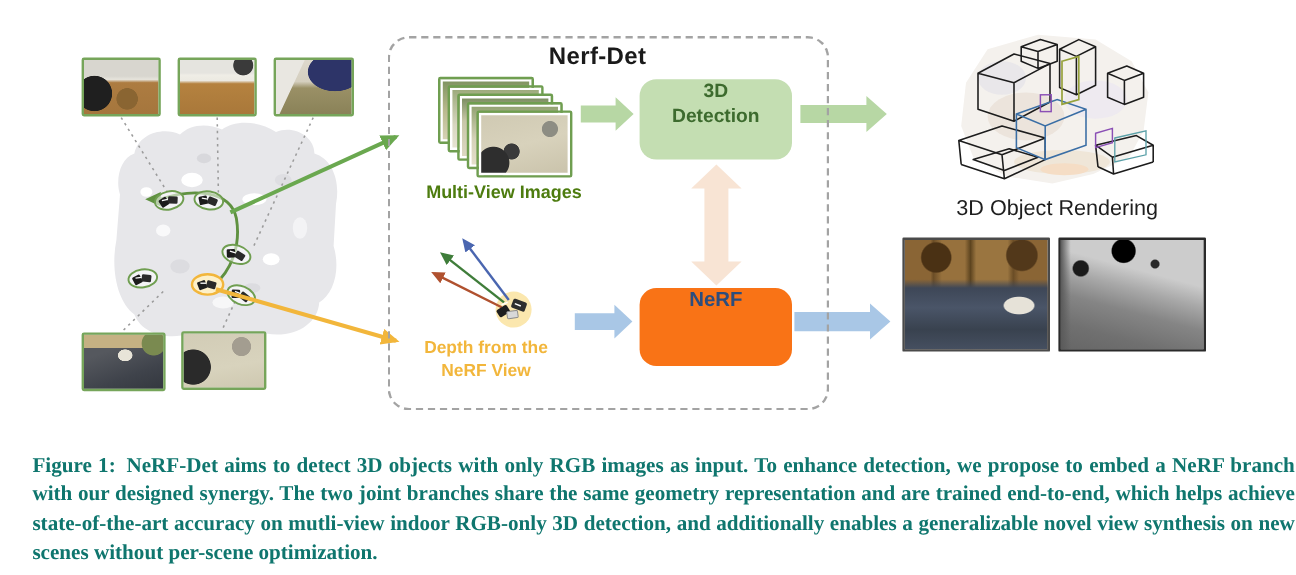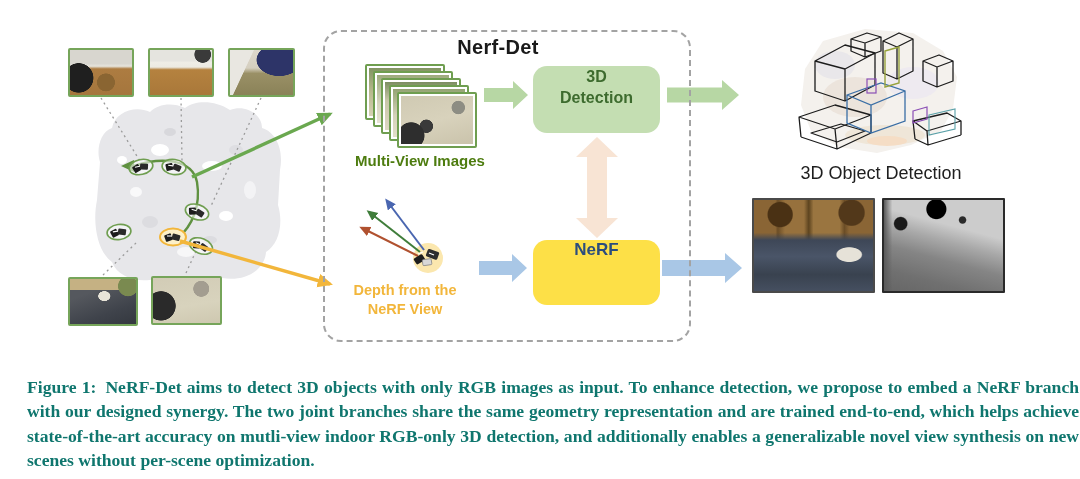--- a/index.html
+++ b/index.html
@@ -69,21 +69,21 @@
     position:absolute;left:332px;top:281px;width:146px;text-align:center;
     font-size:14.5px;font-weight:bold;color:#f2b63b;line-height:19px;
   }
   
   .module{
     position:absolute;border-radius:14px;display:flex;align-items:flex-start;justify-content:center;
     text-align:center;font-weight:bold;box-sizing:border-box;
   }
   .det-box{left:533px;top:66px;width:127px;height:67px;background:#c4deb2;color:#3d6b2e;
     font-size:16px;line-height:21px;}
-  .nerf-box{left:533px;top:240px;width:127px;height:65px;background:#fde047;color:#2c4d7d;
+  .nerf-box{left:533px;top:240px;width:127px;height:65px;background:#f97316;color:#2c4d7d;
     font-size:17px;}
   .geo-label{
     position:absolute;left:548px;top:176px;width:110px;
     font-size:19px;color:#c8825a;
   }
   
   .out-label-1{
     position:absolute;left:795px;top:163px;width:172px;text-align:center;
     font-size:18px;color:#1e1e1e;
   }
@@ -265,21 +265,21 @@
   <div class="module det-box">
     <div>
       <span>3D</span><br>
       <span>Detection</span>
     </div>
   </div>
   <div class="module nerf-box">
     <span>NeRF</span>
   </div>
 
-  <div class="out-label-1">3D Object Detection</div>
+  <div class="out-label-1">3D Object Rendering</div>
   <div class="rgb-img"></div>
   <div class="depth-img"></div>
 
   <p class="caption">
     <span class="prefix">Figure 1:</span><span>NeRF-Det aims to detect 3D objects with only RGB images as input. To enhance detection, we propose to embed a NeRF branch with our designed synergy. The two joint branches share the same geometry representation and are trained end-to-end, which helps achieve state-of-the-art accuracy on mutli-view indoor RGB-only 3D detection, and additionally enables a generalizable novel view synthesis on new scenes without per-scene optimization.</span>
   </p>
 
 </div>
 
 </body></html>

